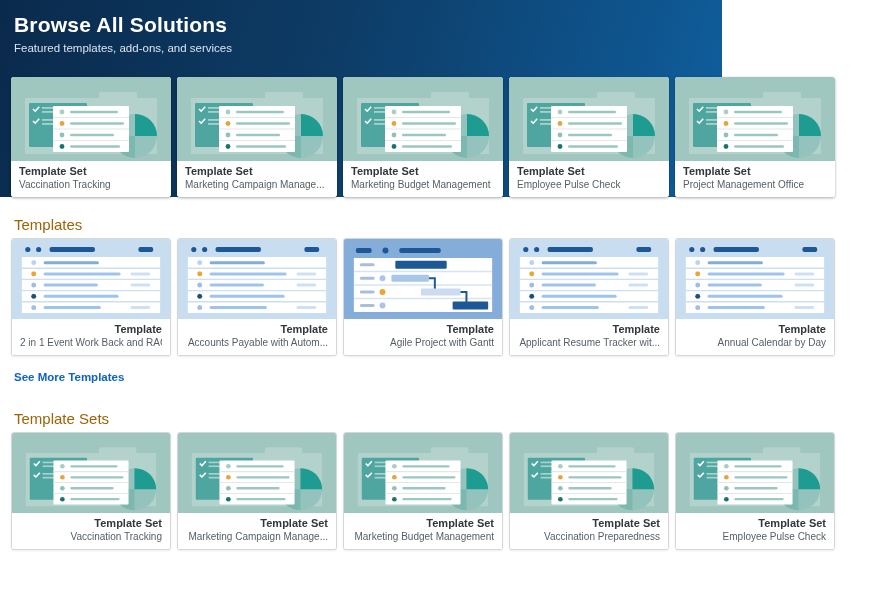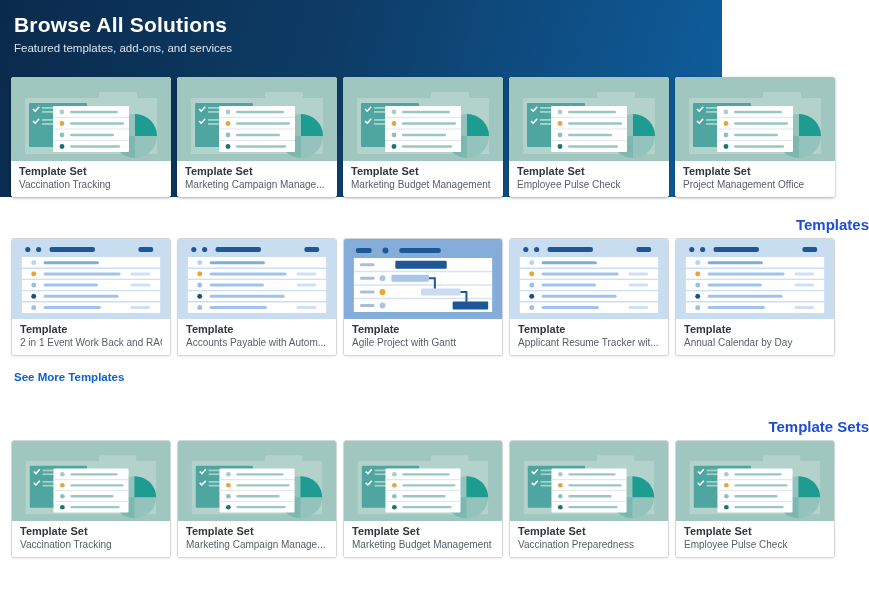--- a/index.html
+++ b/index.html
@@ -27,40 +27,40 @@
   }
 
   
   .row { display: flex; gap: 6px; margin: 0 11px; }
   .card {
     width: 160px; flex: 0 0 160px;
     background: #fff; border-radius: 3px; overflow: hidden;
     cursor: pointer;
   }
   .hero .card { box-shadow: 0 1px 3px rgba(0,0,0,.35); }
-  .section .card { border: 1px solid #d4d7da; box-shadow: 0 1px 2px rgba(0,0,0,.08); }
+  .section .card { border: 1px solid #d4d7da; box-shadow: 0 1px 2px rgba(0,0,0,.08); text-align: right; }
   .thumb { width: 100%; height: 84px; display: block; }
   .section .thumb { height: 80px; }
   .thumb svg { display: block; width: 100%; height: 100%; }
   .card-footer { padding: 4px 8px 6px 8px; background: #fff; }
   .card-type {
     font-size: 11px; font-weight: 700; color: #30373d; line-height: 13px;
     white-space: nowrap; overflow: hidden;
   }
   .card-name {
     font-size: 10px; color: #555e66; line-height: 13px;
     white-space: nowrap; overflow: hidden;
   }
 
   
   .section { margin-top: 19px; }
-  .section h2 { margin: 0 0 5px 14px; font-size: 15px; font-weight: 700; color: #1d4ed8; text-align: right; }
+  .section h2 { margin: 0 0 5px 14px; font-size: 15px; font-weight: 400; color: #a16207; }
   .section .section-sub { margin: 0 0 12px 14px; font-size: 11.5px; color: #5c666e; }
   .see-more {
-    display: inline-block; margin: 15px 0 16px 14px;
+    display: inline-block; margin: 15px 0 8px 14px;
     font-size: 11.5px; font-weight: 700; color: #0b62d0;
     text-decoration: none; cursor: pointer;
   }
   .section.sets { }
 </style>
 </head>
 <body>
 
 <div class="hero">
   <h1>Browse All Solutions</h1>

